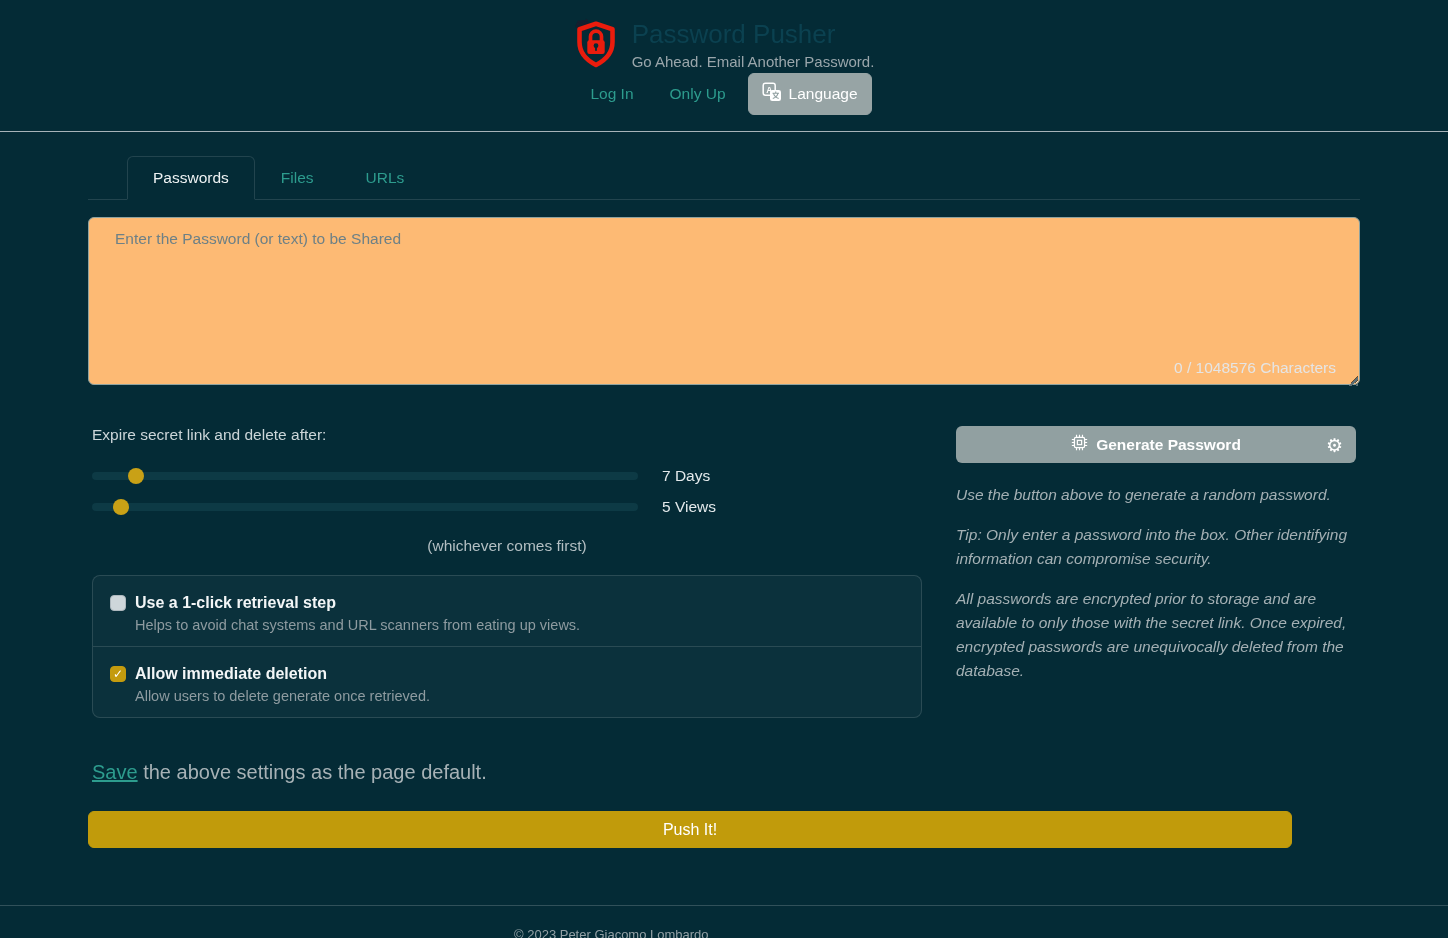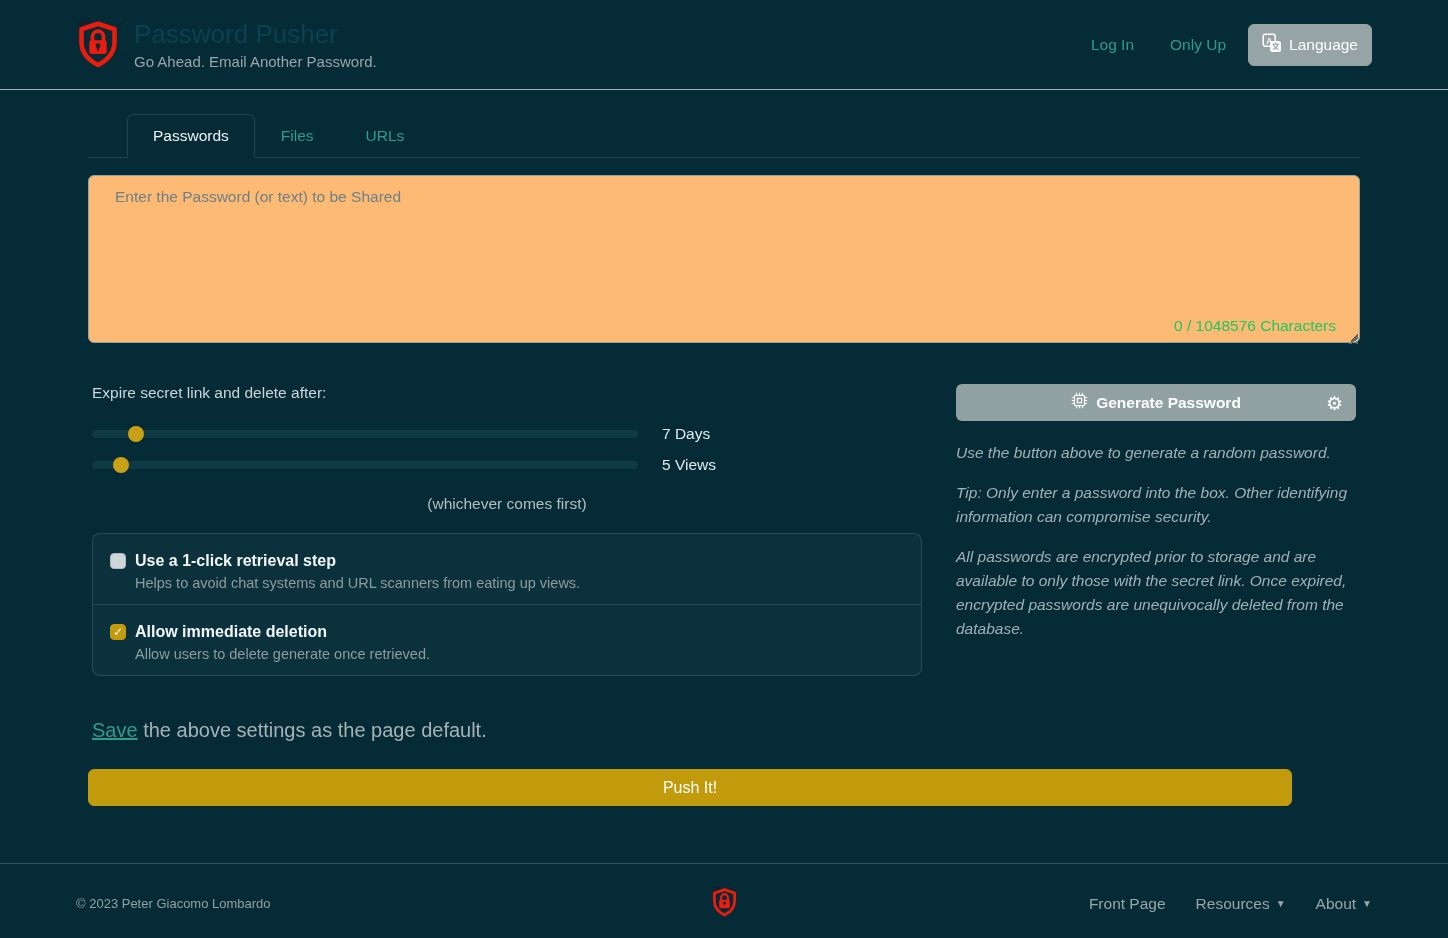--- a/index.html
+++ b/index.html
@@ -2,21 +2,21 @@
 <html><head>
 <meta charset="utf-8">
 <style>
   * { box-sizing: border-box; margin: 0; padding: 0; }
   html,body { width:1448px; height:938px; overflow:hidden; }
   body {
     background:#042b36;
     font-family:"Liberation Sans","DejaVu Sans",sans-serif;
     color:#e8edee;
   }
-  .container { width:1296px; margin:0 auto; padding:0 12px; }
+  .container { width:1296px; margin:0 auto; padding:0 12px;flex-direction:column; }
 
   
   header { border-bottom:1px solid rgba(222,226,230,.75); }
   .header-inner { display:flex; align-items:center; justify-content:space-between; padding:17px 0 16px 0; }
   .brand { display:flex; align-items:center; gap:14px; }
   .brand-text .title { font-size:26px; font-weight:500; color:#0b4150; line-height:1.15; }
   .brand-text .subtitle { font-size:15px; color:#9aa6ab; margin-top:3px; }
   .header-nav { display:flex; align-items:center; gap:8px; }
   .nav-link { color:#2d9c8e; font-size:15.5px; text-decoration:none; padding:8px 14px; cursor:pointer; }
   .lang-btn {
@@ -40,21 +40,21 @@
   
   .payload-wrap { position:relative; margin-top:17px; }
   textarea.payload {
     width:1272px; height:168px; resize:both;
     background:#fdba74; border:1px solid #8fa3a0; border-radius:6px;
     padding:12px 26px; font-family:inherit; font-size:15.5px; color:#24343a;
   }
   textarea.payload::placeholder { color:#6d8086; opacity:1; }
   .char-counter {
     position:absolute; right:24px; bottom:12px;
-    color:#22c55e; font-size:15.5px; pointer-events:none;
+    color:#e5e5e5; font-size:15.5px; pointer-events:none;
   }
   .resize-grip {
     position:absolute; right:2px; bottom:3px; width:13px; height:13px; pointer-events:none;
     background:repeating-linear-gradient(135deg, transparent 0 3px, #5c6f75 3px 4.5px);
     clip-path:polygon(100% 0, 100% 100%, 0 100%);
   }
 
   
   .main-row { display:flex; justify-content:space-between; margin-top:37px; padding:0 4px; }
   .col-left { width:830px; }

